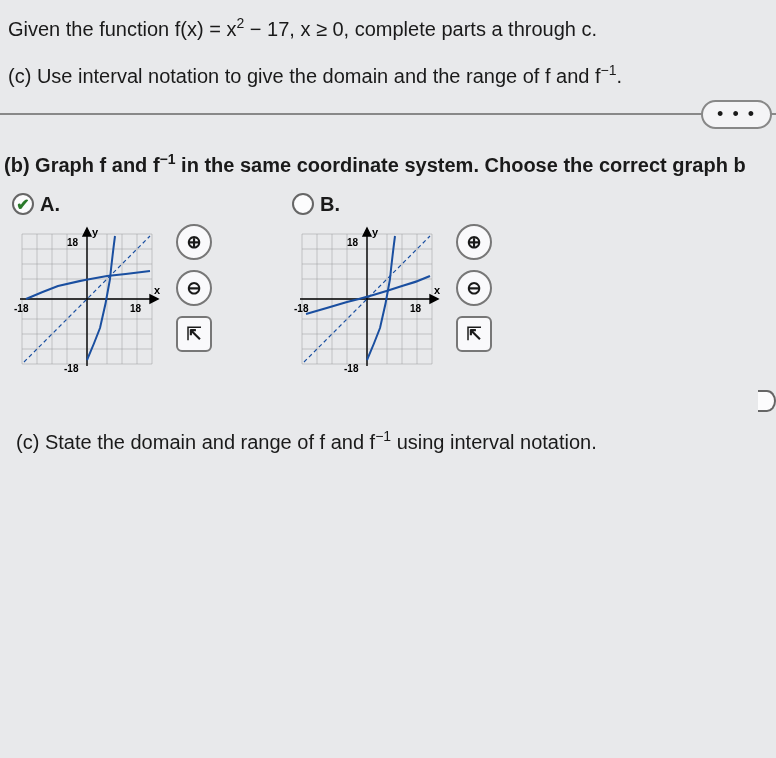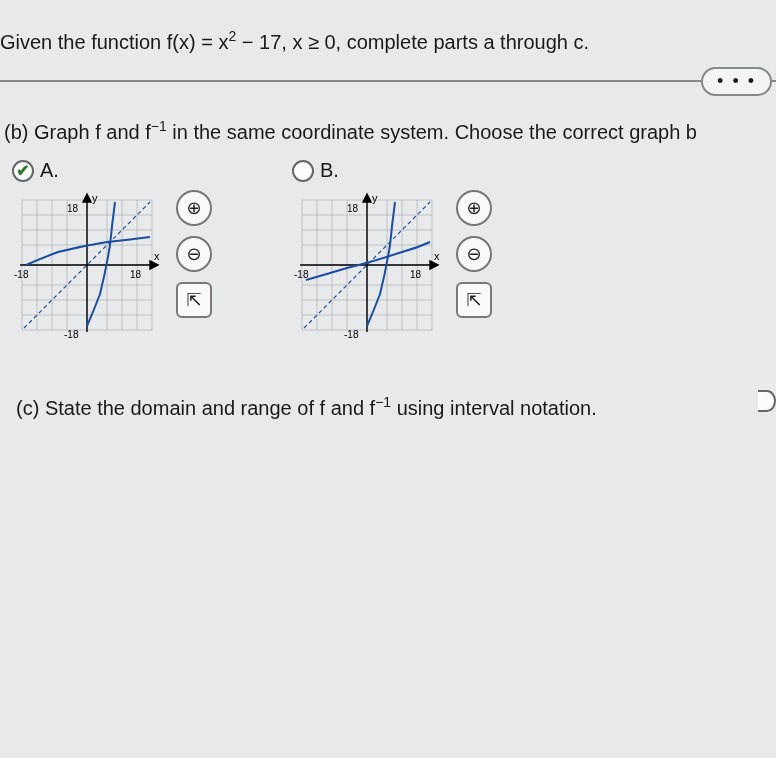--- a/index.html
+++ b/index.html
@@ -6,21 +6,21 @@
   body {
     width: 776px;
     height: 758px;
     background: #e8e9eb;
     font-family: Arial, Helvetica, sans-serif;
     font-size: 20px;
     color: #1a1a1a;
     overflow: hidden;
     position: relative;
   }
-  .problem-text { padding: 12px 8px 0 0; line-height: 1.6; margin-top: 13px; }
+  .problem-text { padding: 12px 8px 0 8px; line-height: 1.6; }
   .problem-text p { margin-bottom: 6px; }
   .sup { font-size: 0.7em; vertical-align: super; }
   .sub-parts { margin-top: 14px; }
   .divider {
     border: none;
     border-top: 2px solid #888;
     margin: 22px 0 0 0;
     position: relative;
   }
   .ellipsis-pill {
@@ -28,21 +28,21 @@
     right: 4px;
     top: -15px;
     background: #f4f4f6;
     border: 2px solid #888;
     border-radius: 16px;
     padding: 2px 14px;
     font-size: 18px;
     letter-spacing: 2px;
     cursor: pointer;
   }
-  .section-b { padding: 36px 6px 0 4px; }
+  .section-b { padding: 36px 6px 0 4px; font-weight: bold; }
   .section-b-heading { margin-bottom: 16px; }
 
   .choices-row { display: flex; gap: 80px; margin-top: 8px; padding-left: 8px; }
   .choice-block { display: flex; flex-direction: column; }
   .choice-header { display: flex; align-items: center; gap: 6px; margin-bottom: 8px; }
   .radio {
     width: 22px; height: 22px; border: 2px solid #666; border-radius: 50%;
     display: inline-flex; align-items: center; justify-content: center;
     background: #fcfcfd; cursor: pointer;
   }
@@ -83,20 +83,23 @@
   }
 </style>
 </head>
 <body>
 
 <div class="problem-text">
   <p>
     <span>Given the function f(x) = x</span><span class="sup">2</span><span> − 17, x ≥ 0, complete parts a through c.</span>
   </p>
   <div class="sub-parts">
+    <p>
+      <span>(c) Use interval notation to give the domain and the range of f and f</span><span class="sup">−1</span><span>.</span>
+    </p>
   </div>
 </div>
 
 <div class="divider">
   <div class="ellipsis-pill">• • •</div>
 </div>
 
 <div class="section-b">
   <p class="section-b-heading">
     <span>(b) Graph f and f</span><span class="sup">−1</span><span> in the same coordinate system. Choose the correct graph b</span>

